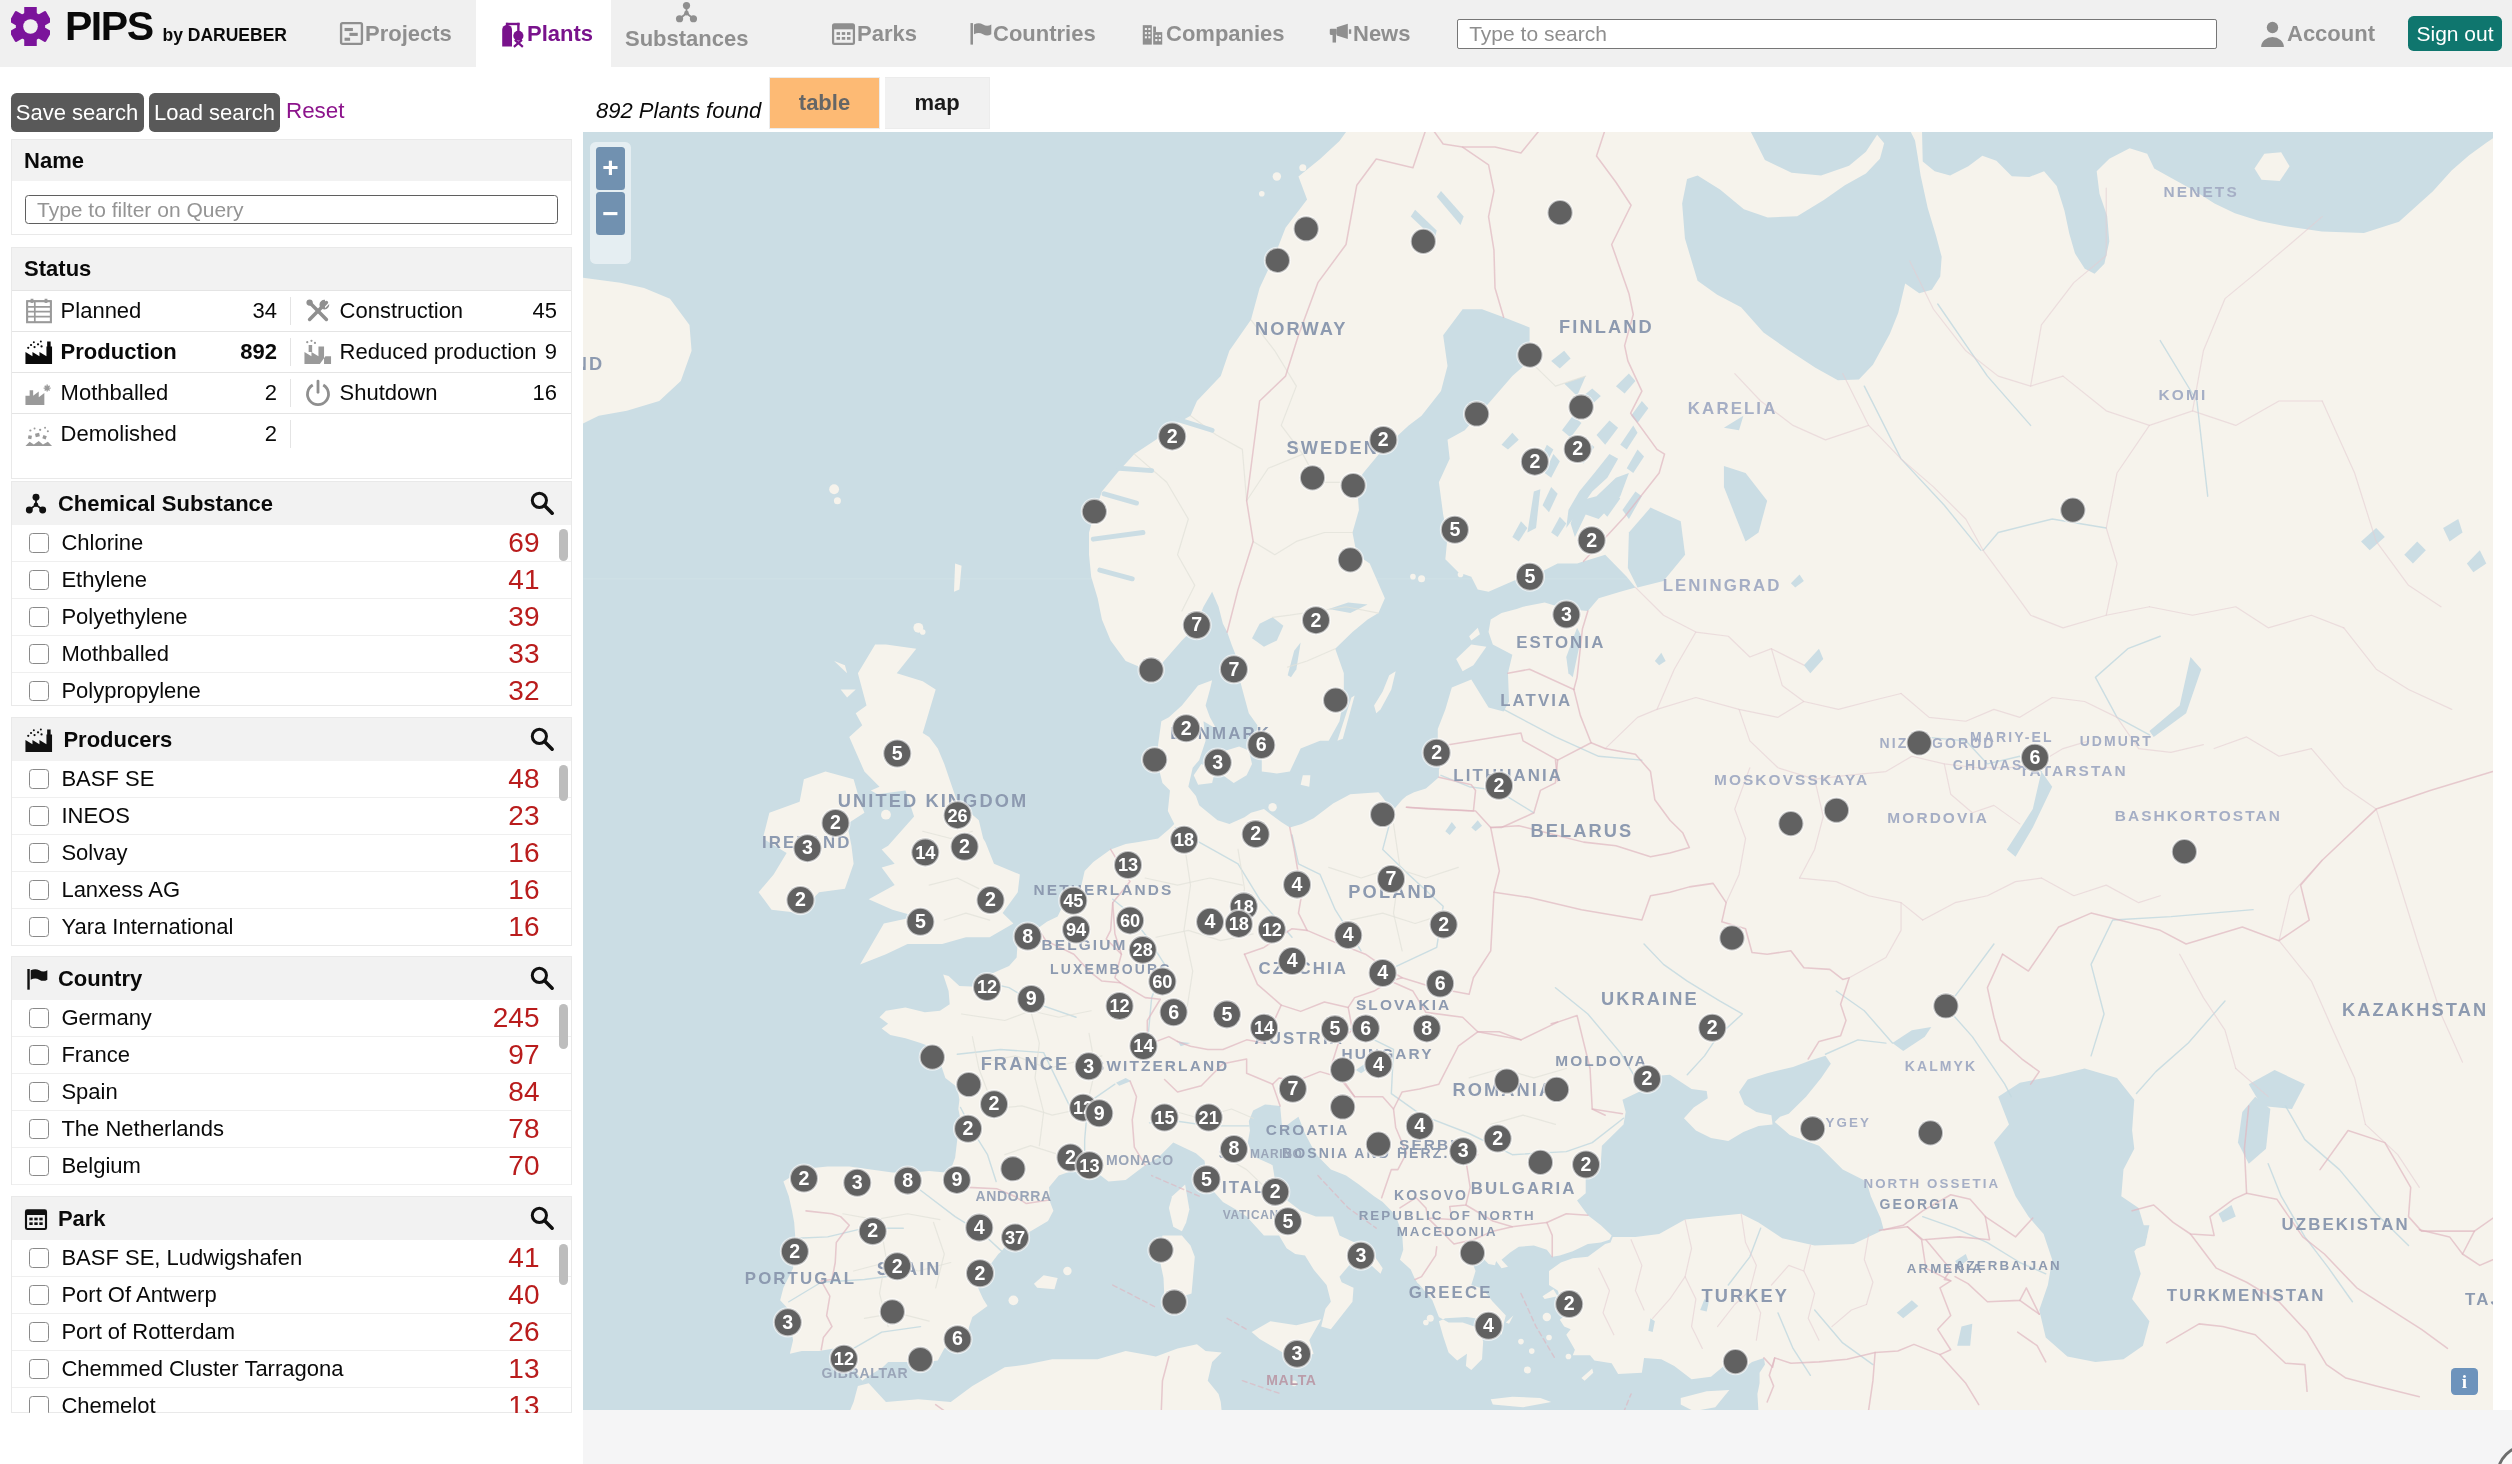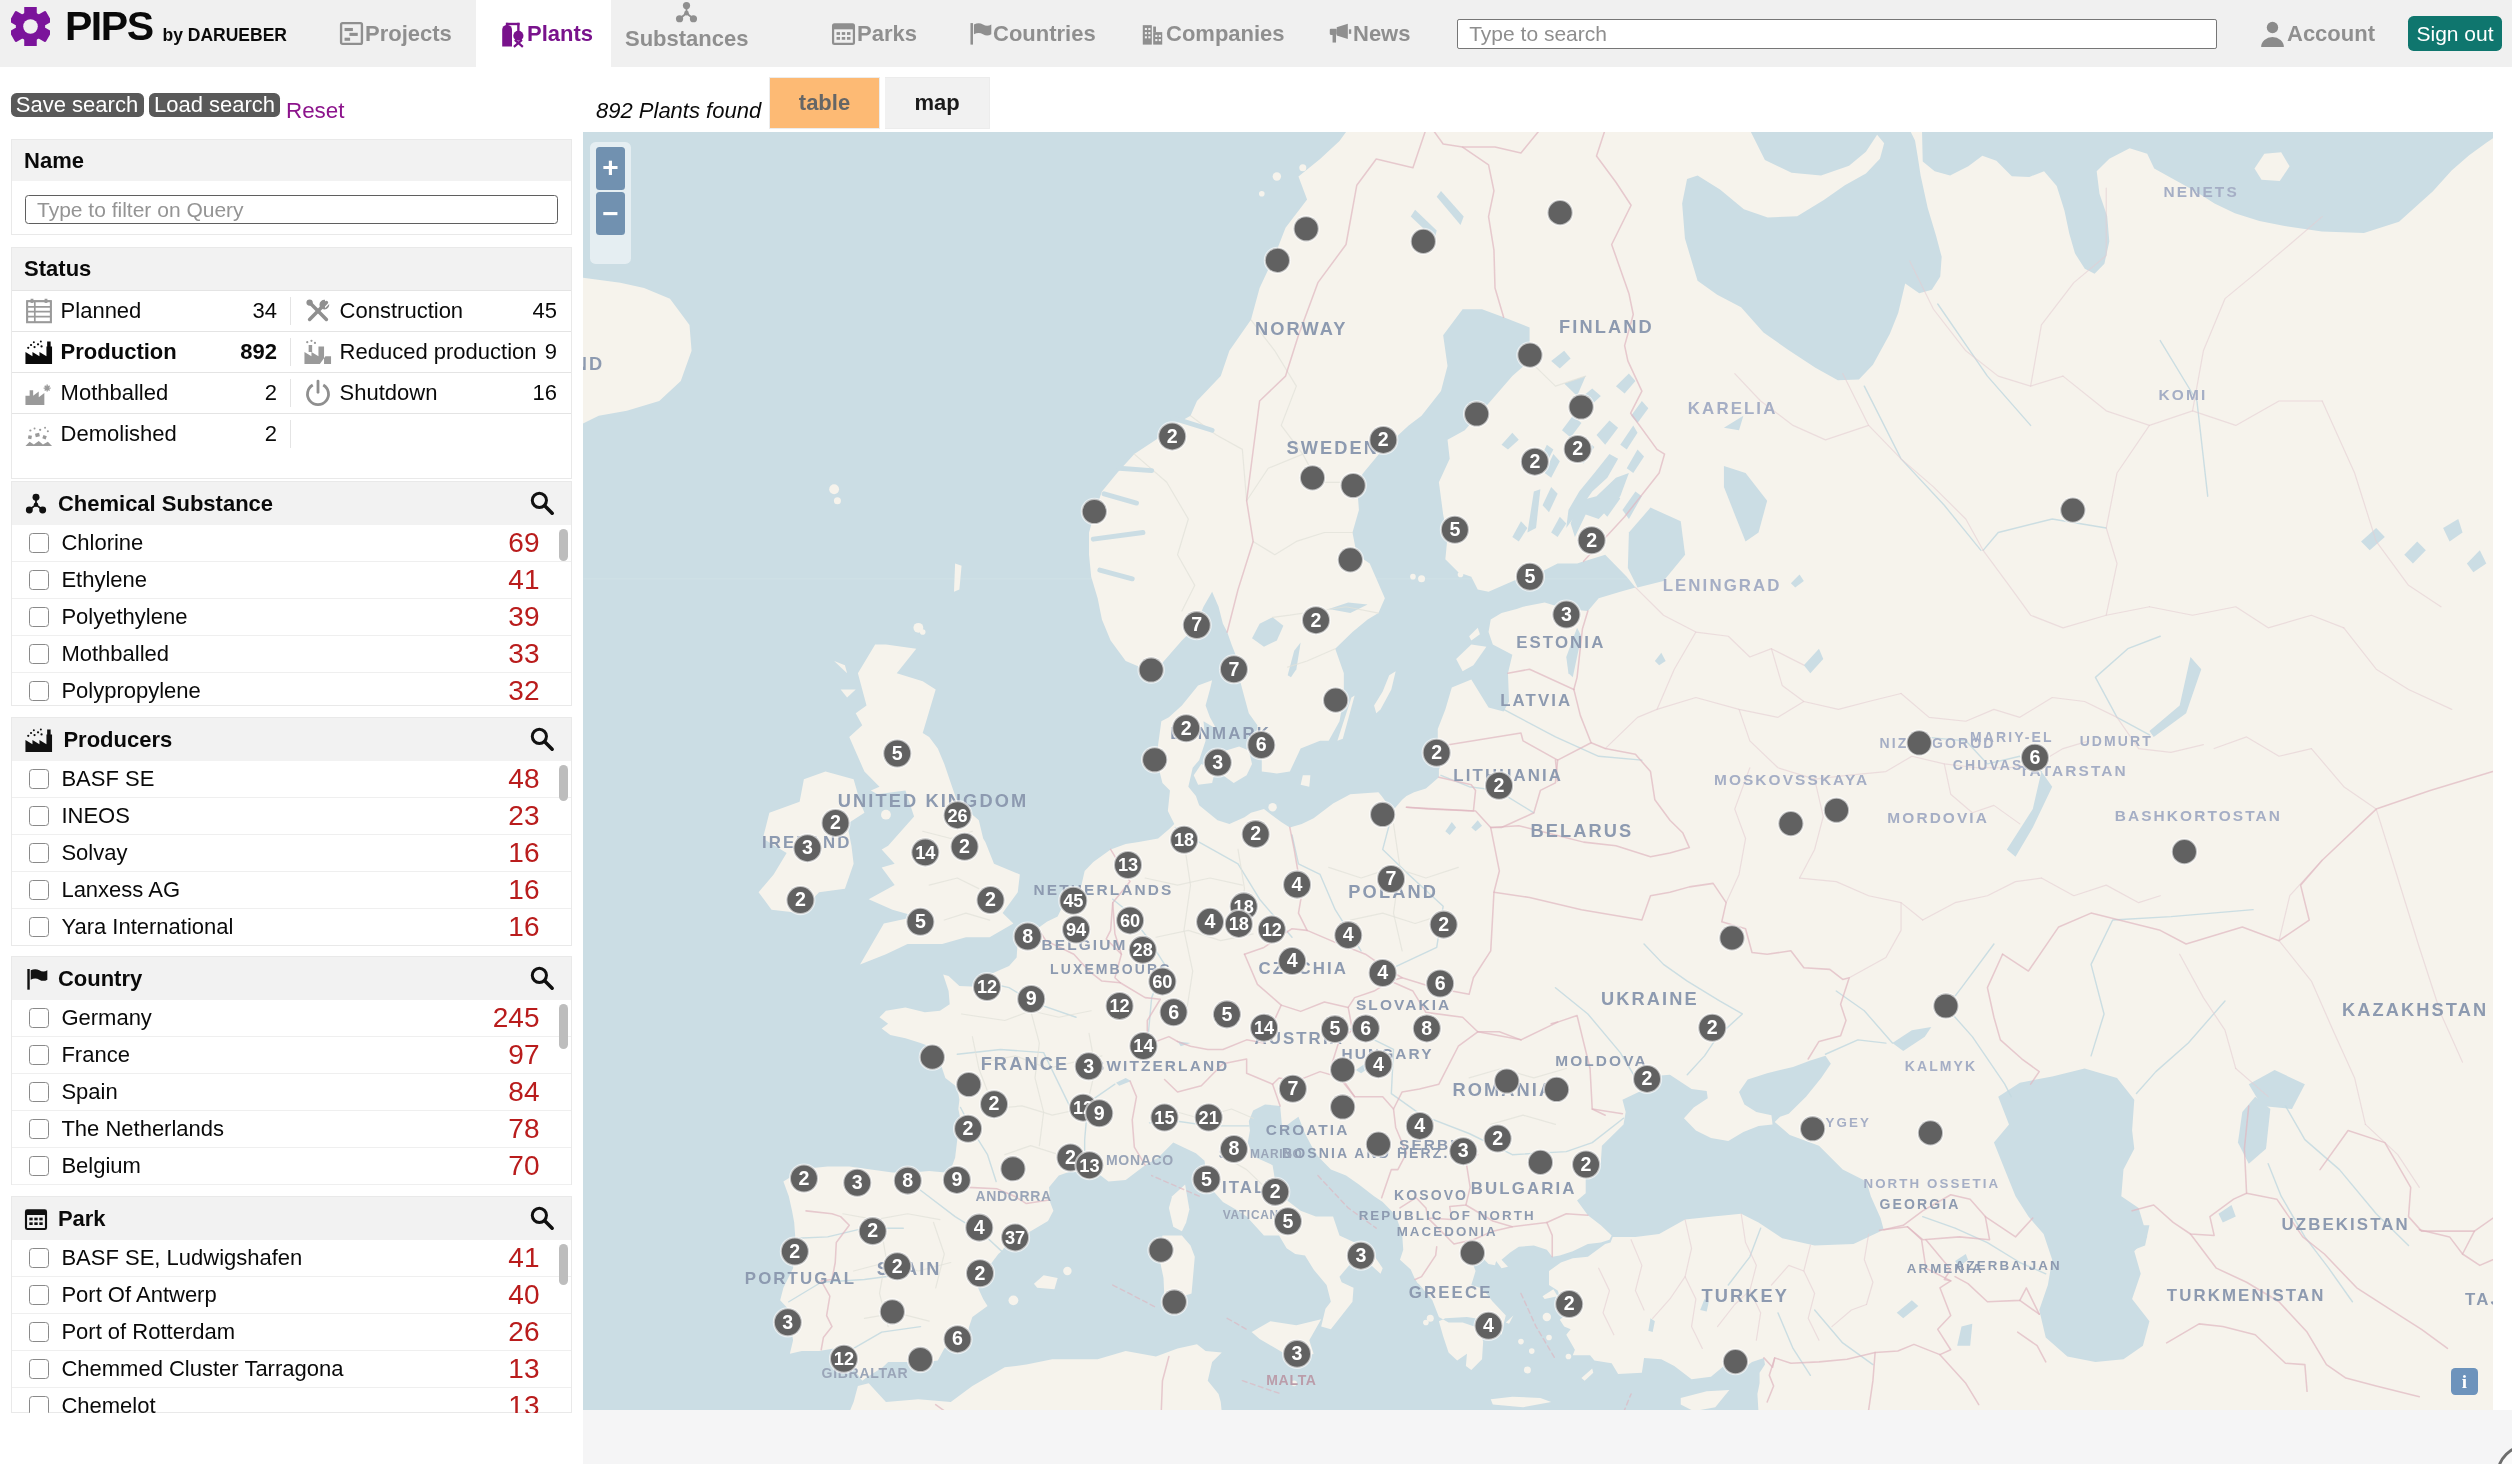--- a/index.html
+++ b/index.html
@@ -7,21 +7,21 @@
 .navitem{position:absolute;top:0;height:67px;display:flex;align-items:center;gap:1px;
  color:#8f8f8f;font-weight:bold;font-size:22px}
 #plants-tab{position:absolute;left:476px;top:0;width:135px;height:69px;background:#fff}
 #brand{position:absolute;left:10.5px;top:7px;display:flex;align-items:flex-end}
 #brand .pips{font-size:41px;font-weight:bold;color:#0a0a0a;line-height:39px;margin-left:15.4px;letter-spacing:-1.4px}
 #brand .by{font-size:17.5px;font-weight:bold;color:#0a0a0a;margin-left:9.8px;line-height:21px}
 #searchbox{position:absolute;left:1457px;top:19px;width:760px;height:29.5px;border:1.4px solid #767676;
  border-radius:2.1px;background:#fff;color:#8e8e8e;font-size:21px;line-height:27px;padding-left:11.2px}
 #signout{position:absolute;left:2408px;top:16px;width:94px;height:35px;background:#0f766e;color:#fff;
  font-size:21px;border-radius:5.6px;display:flex;align-items:center;justify-content:center}
-.btn{position:absolute;top:93px;height:24px;background:#595959;color:#fff;font-size:22px;
+.btn{position:absolute;top:93px;height:39px;background:#595959;color:#fff;font-size:22px;
  border-radius:5.6px;display:flex;align-items:center;justify-content:center}
 #reset{position:absolute;left:286px;top:93px;height:36px;color:#8c148c;font-size:22.4px;display:flex;align-items:center}
 #found{position:absolute;left:596px;top:93px;height:36px;display:flex;align-items:center;
  font-style:italic;font-size:22px;color:#0a0a0a}
 .tab{position:absolute;top:77px;height:52px;display:flex;align-items:center;justify-content:center;
  font-weight:bold;font-size:22px}
 #tab-table{left:769px;width:111px;background:#fdba74;border:1.4px solid #ececec;color:#666}
 #tab-map{left:885px;width:105px;background:#f1f1f1;border:1.4px solid #ececec;border-left:none;color:#1a1a1a}
 .panel{position:absolute;left:10.5px;width:561px;background:#fff;border:1.4px solid #e9e9e9}
 .phead{background:#f2f2f2;display:flex;align-items:center;padding-left:12.6px;position:relative}

